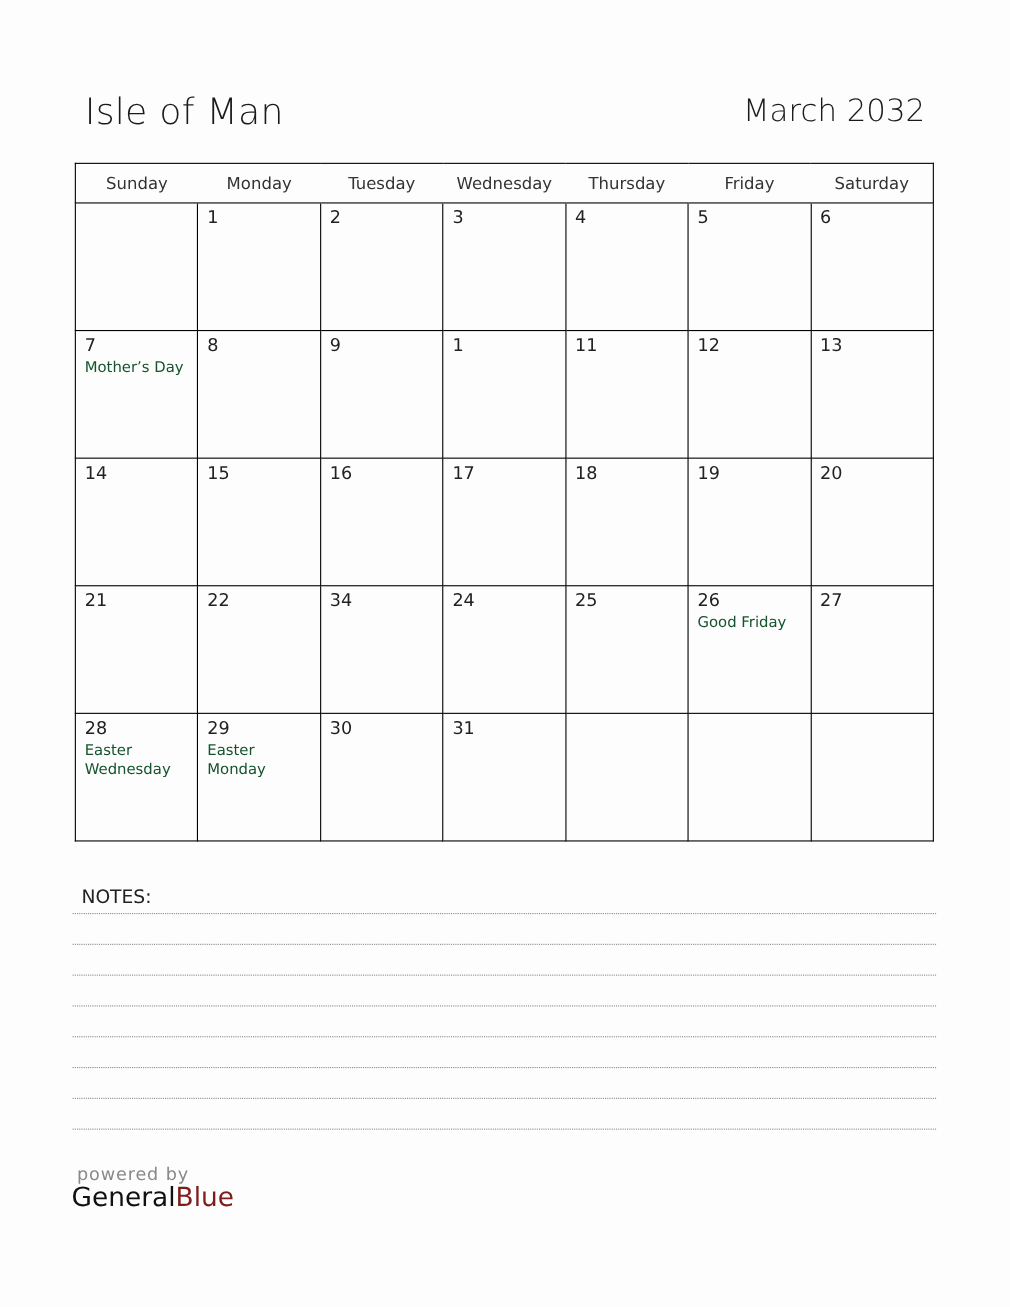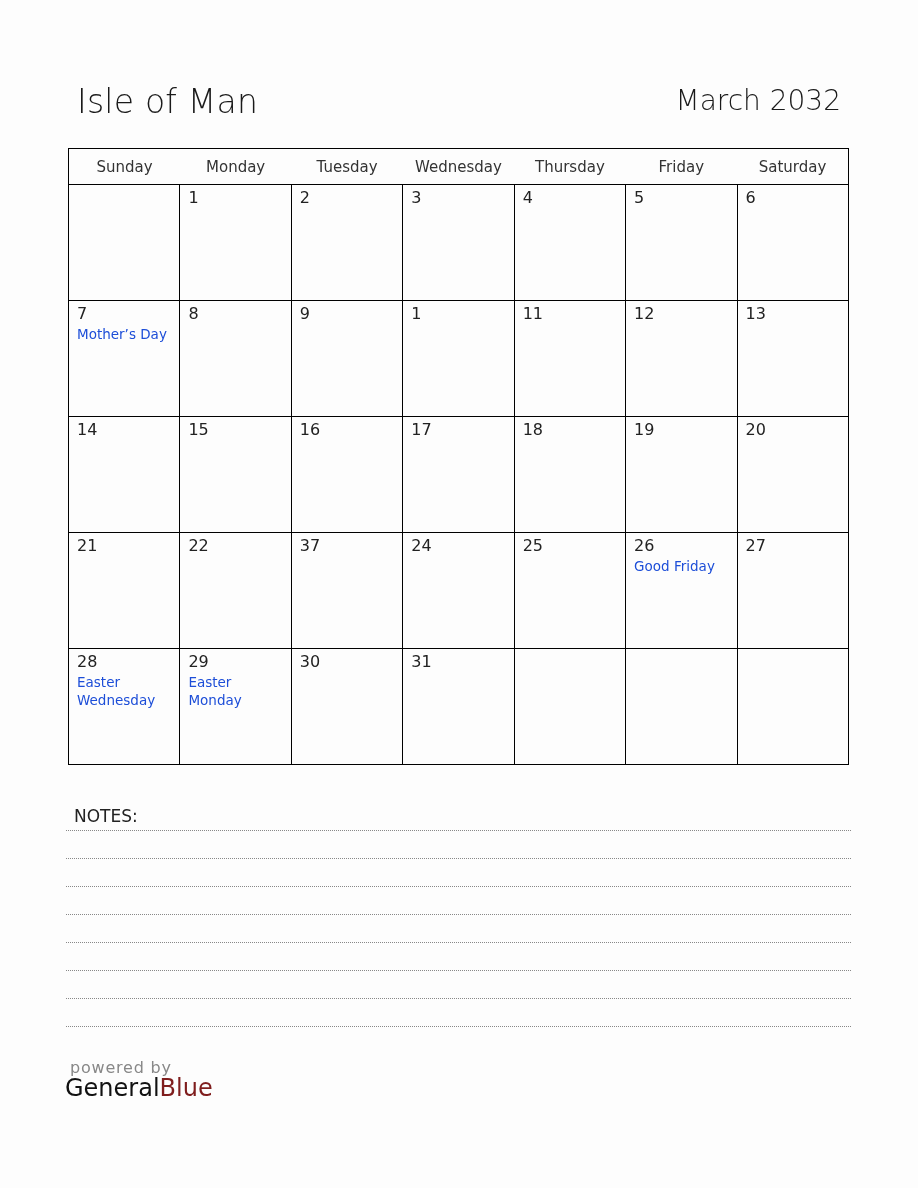--- a/index.html
+++ b/index.html
@@ -6,21 +6,21 @@
   body { width:918px; height:1188px; position:relative; font-family:"DejaVu Sans", sans-serif; color:#1a1a1a; overflow:hidden; }
   .title-left { position:absolute; left:77px; top:82px; font-size:33px; font-weight:300; letter-spacing:0.2px; }
   .title-right { position:absolute; right:77px; top:84px; font-size:28px; font-weight:300; }
   table.cal { position:absolute; left:68px; top:148px; width:781px; border-collapse:collapse; table-layout:fixed; }
   table.cal th { height:35px; border-top:1px solid #000; border-bottom:1px solid #000; font-weight:normal; font-size:15px; color:#333; padding:0; }
   table.cal th:first-child { border-left:1px solid #000; }
   table.cal th:last-child { border-right:1px solid #000; }
   table.cal td { border:1px solid #000; height:115px; vertical-align:top; padding:0; }
   .day { padding:4px 8px 0 8px; }
   .num { font-size:16px; color:#222; line-height:18px; }
-  .evt { font-size:13.5px; color:#1d4ed8; line-height:18px; margin-top:2px; }
+  .evt { font-size:13.5px; color:#14532d; line-height:18px; margin-top:2px; }
   .notes-label { position:absolute; left:74px; top:806px; font-size:17px; color:#222;text-align:center; }
   .note-line { position:absolute; left:66px; width:785px; border-top:1px dotted #888; height:0; }
   .powered { position:absolute; left:70px; top:1058px; font-size:16px; color:#888; letter-spacing:0.8px; }
   .brand { position:absolute; left:65px; top:1074px; font-size:24px; }
   .brand .g { color:#111; }
   .brand .b { color:#7f1d1d; }
 </style>
 </head>
 <body>
 
@@ -180,21 +180,21 @@
           </div>
         </td>
         <td>
           <div class="day">
             <div class="num">22</div>
             <div class="evt"></div>
           </div>
         </td>
         <td>
           <div class="day">
-            <div class="num">37</div>
+            <div class="num">34</div>
             <div class="evt"></div>
           </div>
         </td>
         <td>
           <div class="day">
             <div class="num">24</div>
             <div class="evt"></div>
           </div>
         </td>
         <td>

